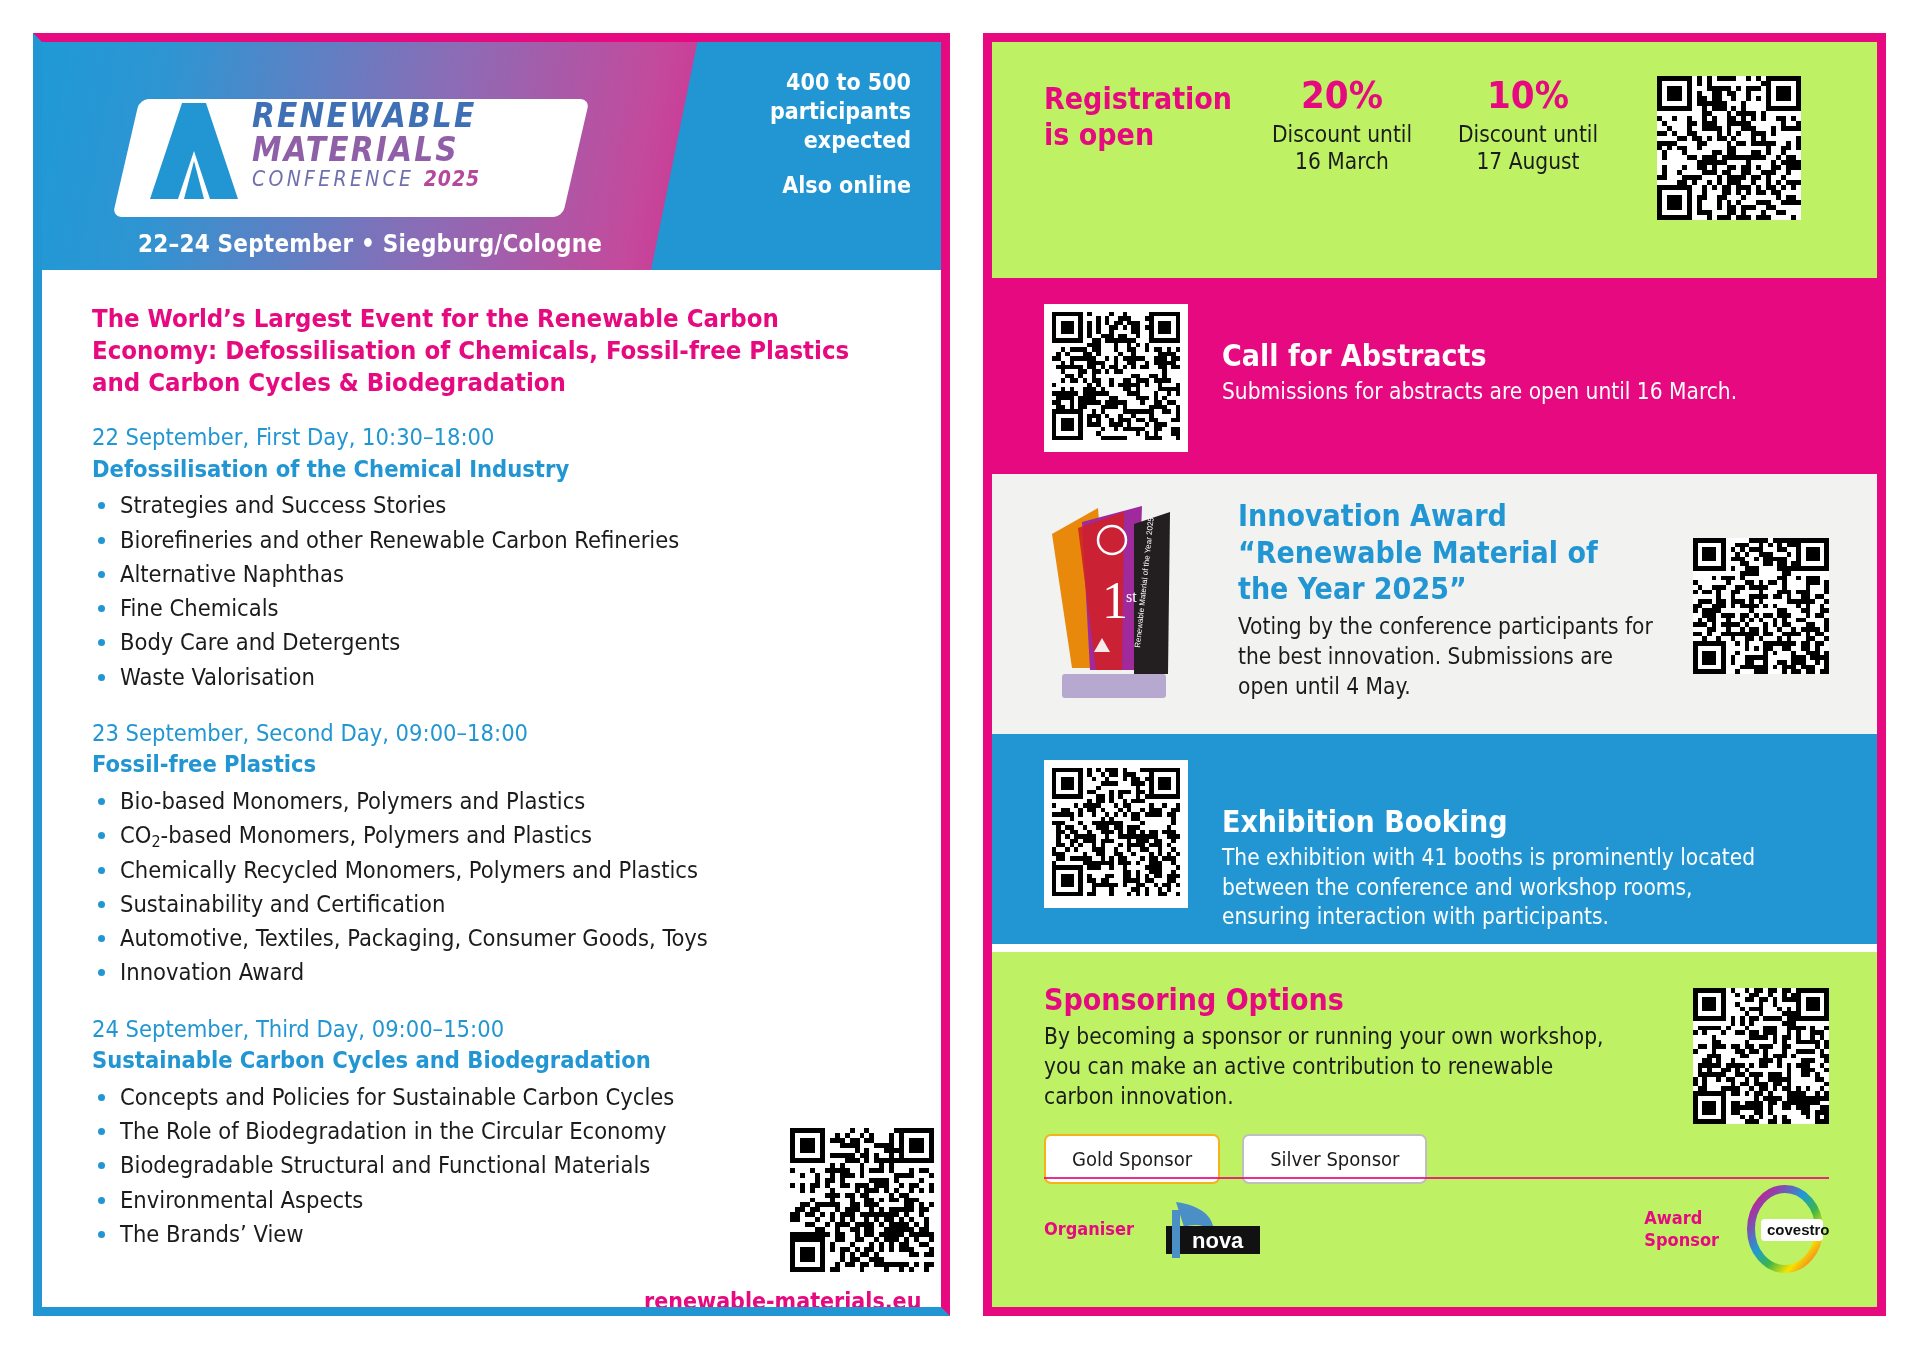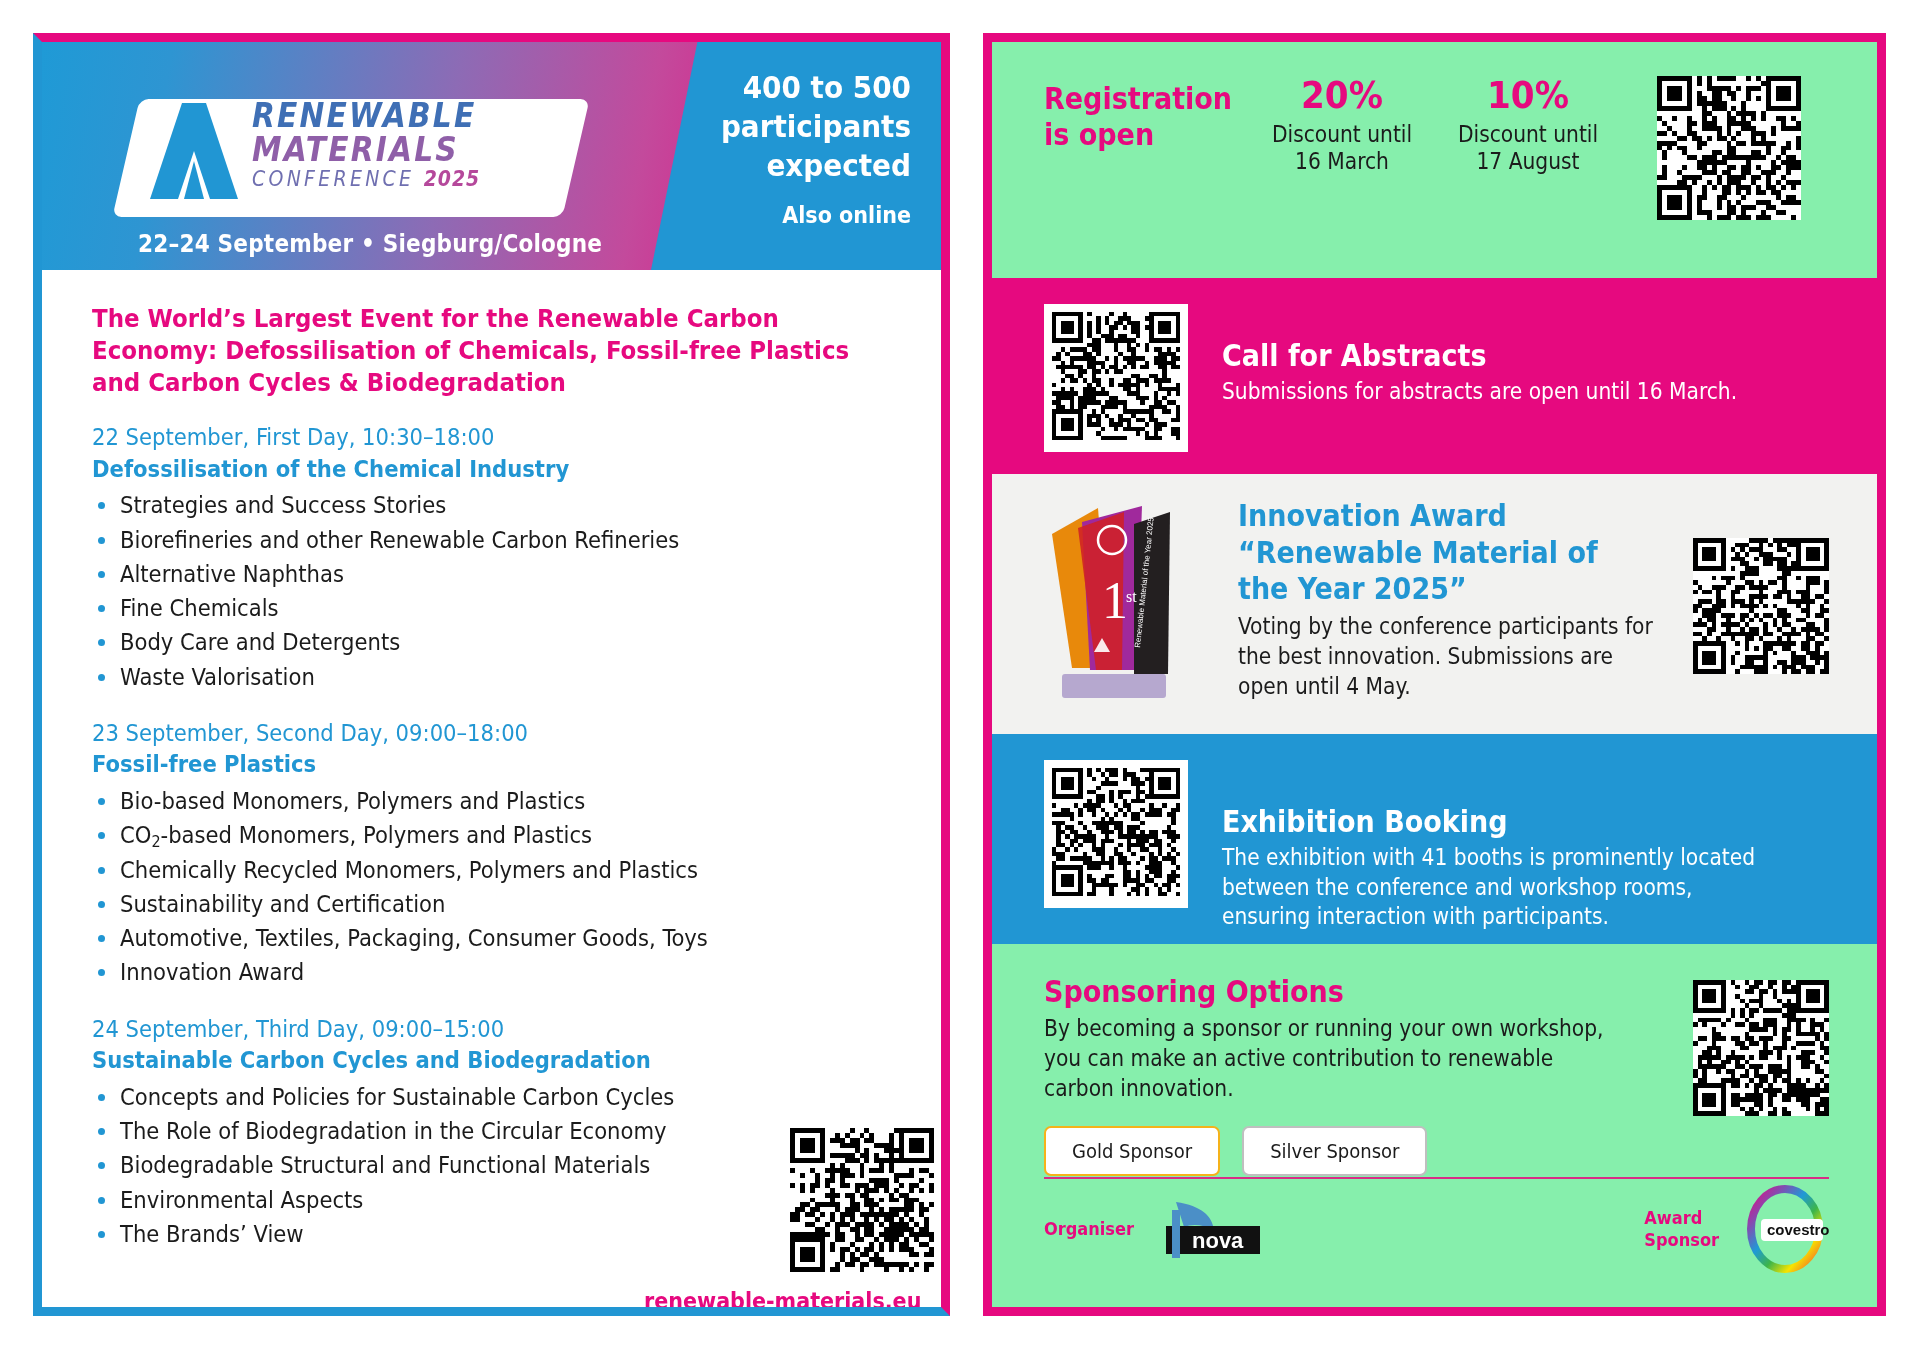--- a/index.html
+++ b/index.html
@@ -47,21 +47,21 @@
   .lc-date{
     position:absolute;left:96px;top:188px;color:#ffffff;font-size:24px;font-weight:bold;letter-spacing:.2px;
   }
   .parti-box{
     position:absolute;right:0;top:0;width:290px;height:228px;
     background:#2196d3;
     clip-path:polygon(16% 0,100% 0,100% 100%,0 100%);
     color:#fff;text-align:right;
     padding:26px 30px 0 0;box-sizing:border-box;
   }
-  .parti-box .l{font-size:31px;font-weight:bold;line-height:1.25;}
+  .parti-box .l{font-size:23px;font-weight:bold;line-height:1.25;}
   .parti-box .also{font-size:23px;font-weight:bold;margin-top:18px;}
 
   
   .lc-body{padding:32px 36px 0 50px;box-sizing:border-box;}
   .lead{color:#e6097f;font-weight:bold;font-size:25.5px;line-height:1.26;}
   .lead-sub{color:#e6097f;font-weight:normal;font-size:25.5px;line-height:1.3;margin-top:1px;}
   .day-block{margin-top:25px;}
   .day-time{color:#2196d3;font-size:23.5px;line-height:1.25;}
   .day-title{color:#2196d3;font-size:23.5px;font-weight:bold;line-height:1.3;margin-top:1px;}
   ul.topics{list-style:none;margin:4px 0 0 0;padding:0;}
@@ -78,21 +78,21 @@
 
   
   .right-card{
     position:absolute;left:983px;top:33px;width:903px;height:1283px;
     box-sizing:border-box;
     border:9px solid #e6097f;
     background:#ffffff;overflow:hidden;
     display:flex;flex-direction:column;
   }
   .sec{position:relative;box-sizing:border-box;}
-  .sec-white{background:#86efac;}
+  .sec-white{background:#bef264;}
   .sec-pink{background:#e6097f;color:#ffffff;}
   .sec-grey{background:#f2f2f0;}
   .sec-blue{background:#2196d3;color:#ffffff;}
 
   
   .sec-reg{height:236px;padding:34px 0 0 0;}
   .reg-row{display:flex;align-items:flex-start;padding-left:52px;}
   .reg-title{color:#e6097f;font-size:30px;font-weight:bold;line-height:1.2;width:205px;flex:none;padding-top:5px;}
   .disc{width:186px;text-align:center;}
   .disc .pc{color:#e6097f;font-size:38px;font-weight:bold;line-height:1;}
@@ -104,21 +104,21 @@
   .qrbox{background:#fff;padding:8px;flex:none;}
   .qrtxt{padding-left:34px;}
   .h-white{font-size:30px;font-weight:bold;line-height:1.2;color:#ffffff;margin-top:44px;}
   .p-white{font-size:22.5px;line-height:1.32;color:#ffffff;margin-top:3px;}
   .h-blue{font-size:30px;font-weight:bold;line-height:1.22;color:#2196d3;}
   .p-dark{font-size:22.5px;line-height:1.33;color:#1b1b1b;margin-top:4px;}
 
   .sec-abs{height:196px;padding:26px 0 0 52px;}
   .sec-inno{height:260px;padding:24px 0 0 46px;}
   .sec-exh{height:210px;padding:26px 0 0 52px;}
-  .sec-spon{flex:1;padding:30px 0 0 52px;}
+  .sec-spon{flex:1;padding:30px 0 0 52px;margin-top:8px;}
 
   .h-pink{color:#e6097f;font-size:30px;font-weight:bold;line-height:1.2;}
   .btns{display:flex;gap:22px;margin-top:22px;}
   .btn{
     border-radius:7px;padding:11px 26px;font-size:20px;color:#1b1b1b;background:#fff;
     font-family:"DejaVu Sans Condensed","Liberation Sans",sans-serif;
   }
   .btn-gold{border:2.5px solid #f5b21a;}
   .btn-silver{border:2.5px solid #bfbfbf;}
   .spon-qr{position:absolute;right:48px;top:36px;width:136px;height:136px;}

